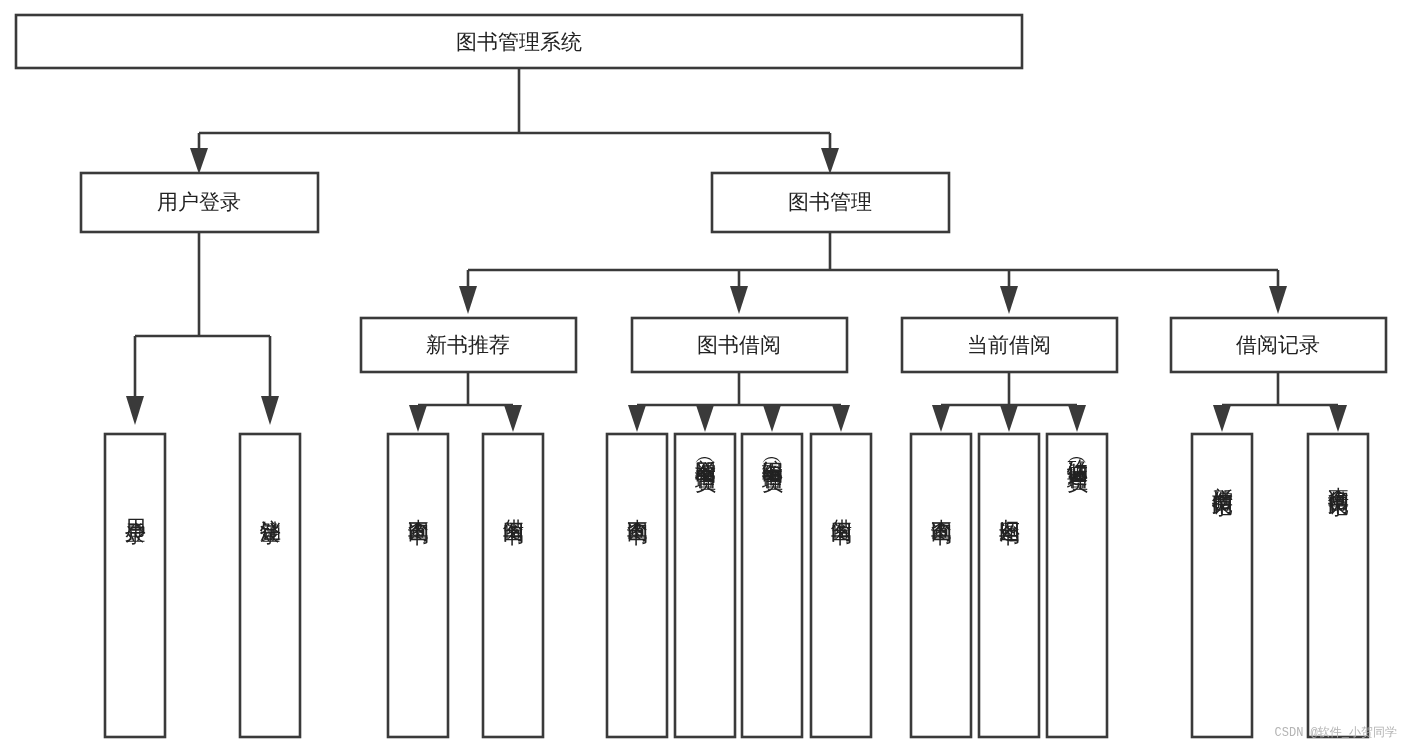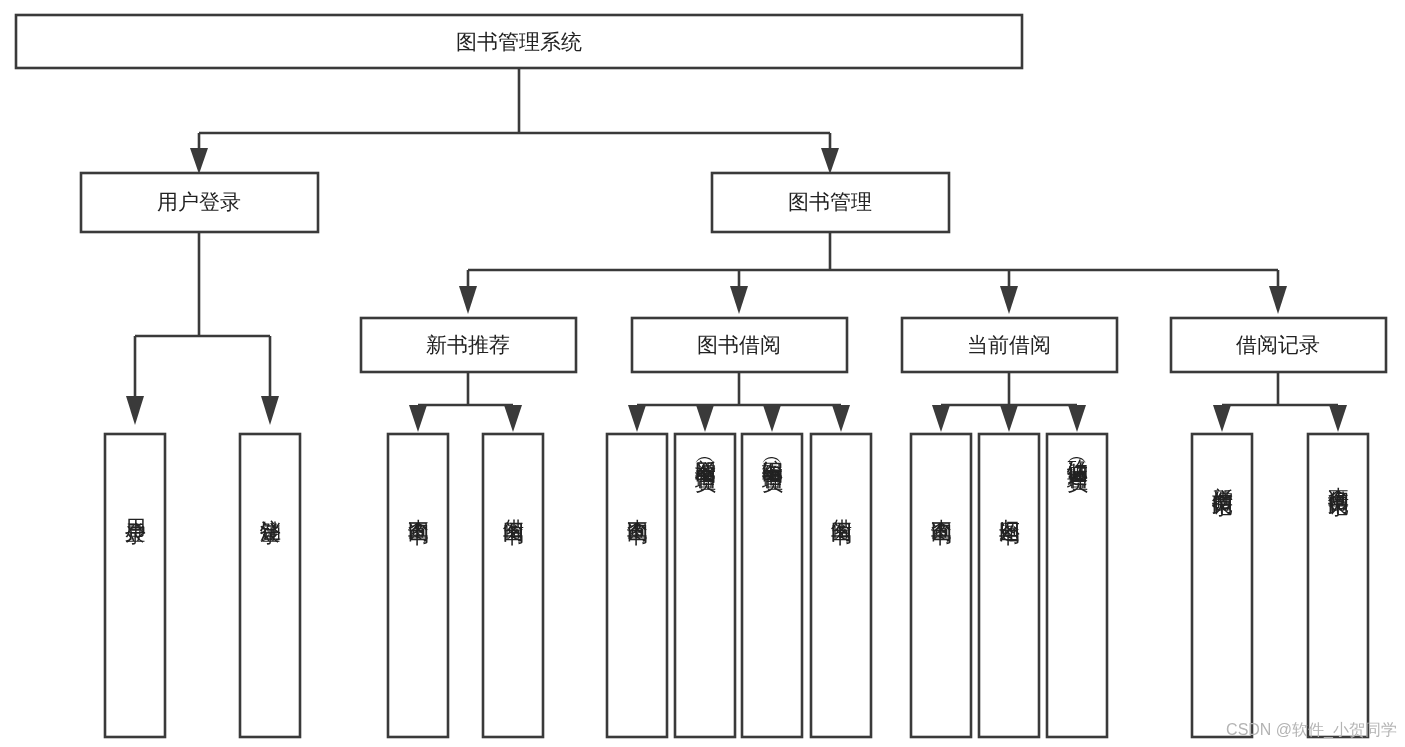--- a/index.html
+++ b/index.html
@@ -63,22 +63,22 @@
     font-size: 21px;
     line-height: 1.0;
     color: #222222;
     letter-spacing: 2px;
     white-space: nowrap;
   }
   #watermark {
     position: absolute;
     right: 8px;
     bottom: 6px;
-    font-family: Liberation Sans, sans-serif;
-    font-size: 16px;
+    font-family: Liberation Mono, monospace;
+    font-size: 12px;
     color: #b4b4b4;
     white-space: nowrap;
     user-select: none;
   }
 </style>
 </head>
 <body>
 
 <div id="diagram-root">
 

